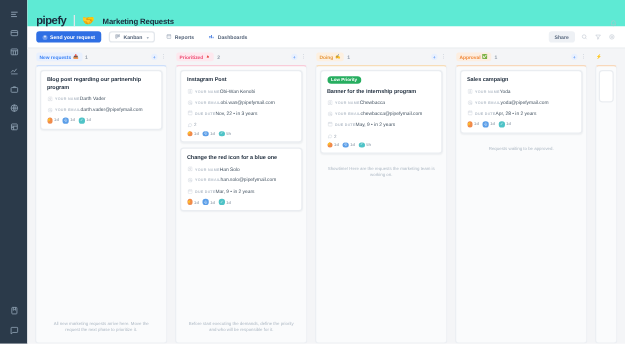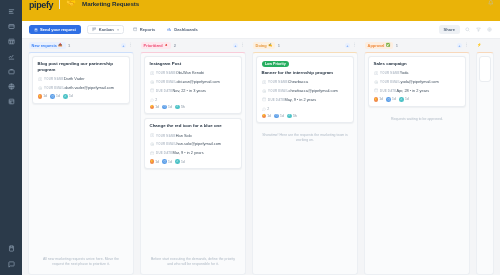--- a/index.html
+++ b/index.html
@@ -26,21 +26,21 @@
   }
   .sb-icon svg { width:7px; height:7px; display:block; }
   .sb-spacer { flex:1 1 auto; }
   .sb-bottom { margin-bottom:5px; }
 
   
   .main { flex:1 1 auto; display:flex; flex-direction:column; min-width:0; background:#fff; }
 
   
   .topbar {
-    height:21px; background:#eab308; display:flex; align-items:flex-start;
+    height:21px; background:#5eead4; display:flex; align-items:flex-end;
     padding:0 7px; position:relative; flex:0 0 21px;
   }
   .logo {
     font-size:9px; font-weight:700; letter-spacing:-0.4px; color:#1a2b3c;
   }
   .vdiv { width:1px; height:9px; background:#e2e6ea; margin:0 6px; }
   .pipe-emoji { font-size:8px; line-height:1; margin-right:6px; }
   .pipe-title { font-size:6.2px; font-weight:700; color:#1a2b3c; letter-spacing:-0.1px; }
   .topbar-right { margin-left:auto; display:flex; align-items:center; gap:6px; }
   .bell { color:#b9c2cc; }

